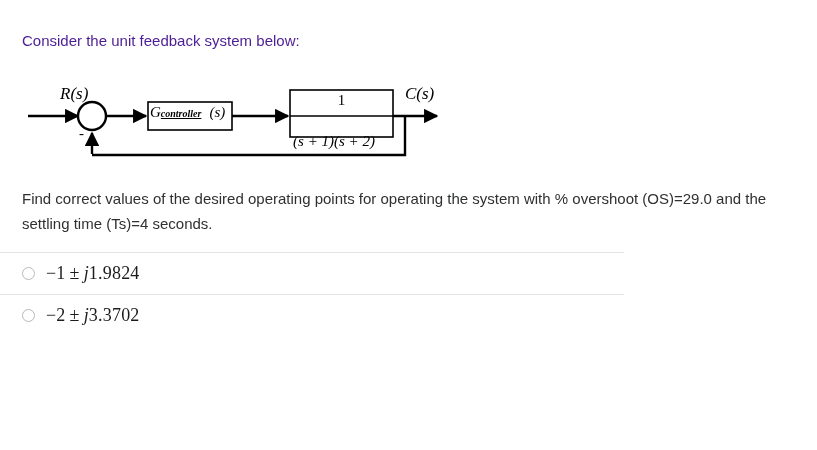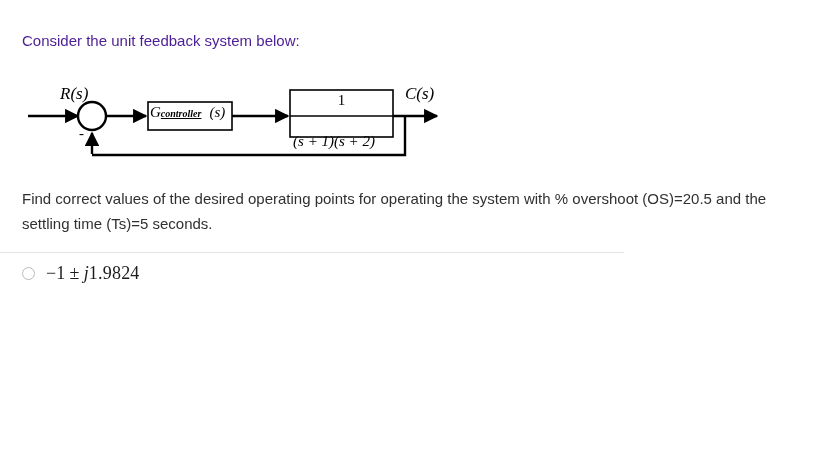--- a/index.html
+++ b/index.html
@@ -139,28 +139,35 @@
   </div>
 
   <div style="position:absolute;left:290px;top:14px;width:103px;text-align:center;
               font-family:'Liberation Serif',serif;font-size:15px;color:#000;">1</div>
 
   <div style="position:absolute;left:290px;top:55px;width:88px;text-align:center;
               font-family:'Liberation Serif',serif;font-size:15px;font-style:italic;
               color:#000;">(s + 1)(s + 2)</div>
 </div>
 
-<div class="prompt-question">Find correct values of the desired operating points for operating the system with % overshoot (OS)=20.5 and  the settling time (Ts)=5 seconds.</div>
+<div class="prompt-question">Find correct values of the desired operating points for operating the system with % overshoot (OS)=29.0 and  the settling time (Ts)=4 seconds.</div>
 
 <div class="options">
 
   <div class="option-row">
     <div class="sep-end"></div>
     <div class="radio"></div>
     <div class="option-label">
       <span>−1</span><span style="margin:0 4px;">±</span><span class="im">j</span><span>1.9824</span>
     </div>
   </div>
 
+  <div class="option-row">
+    <div class="sep-end"></div>
+    <div class="radio"></div>
+    <div class="option-label">
+      <span>−2</span><span style="margin:0 4px;">±</span><span class="im">j</span><span>3.3702</span>
+    </div>
+  </div>
 
 
 
 </div>
 
 </body></html>

